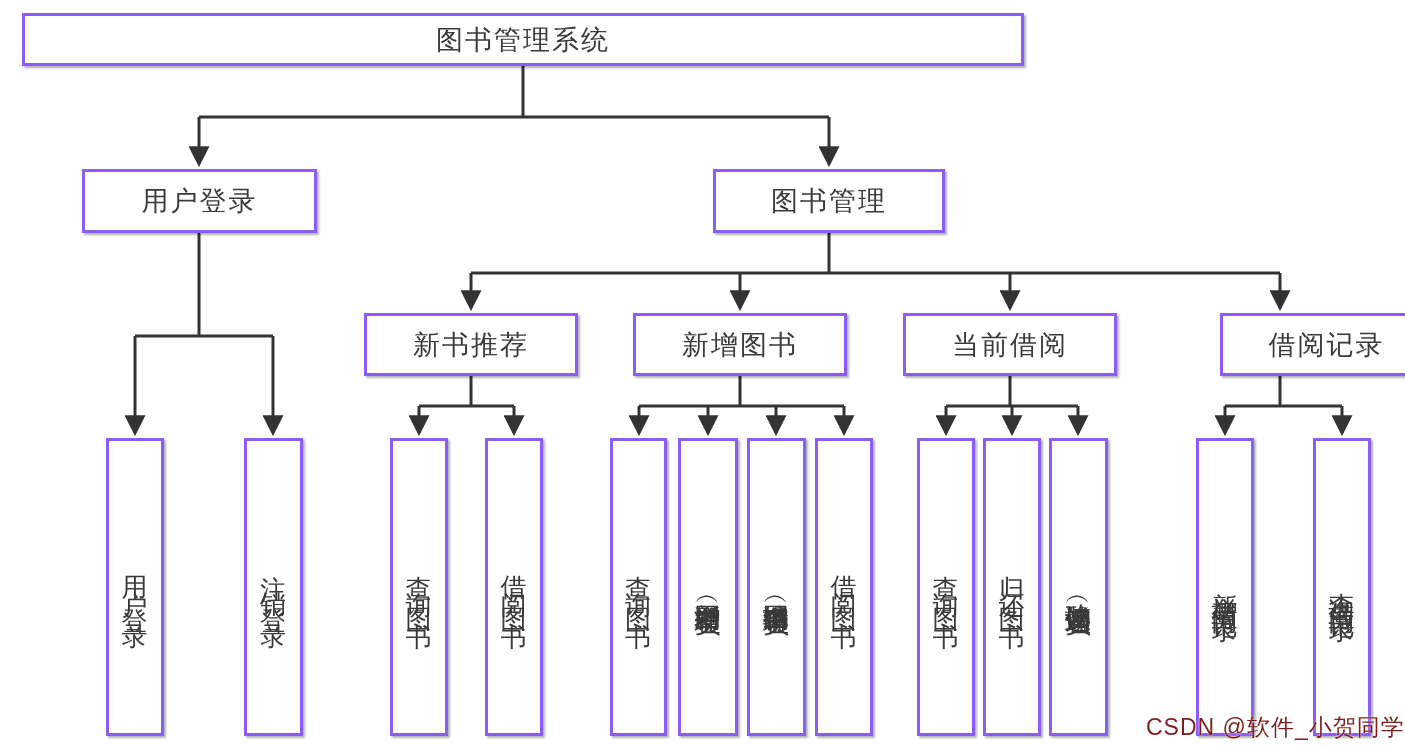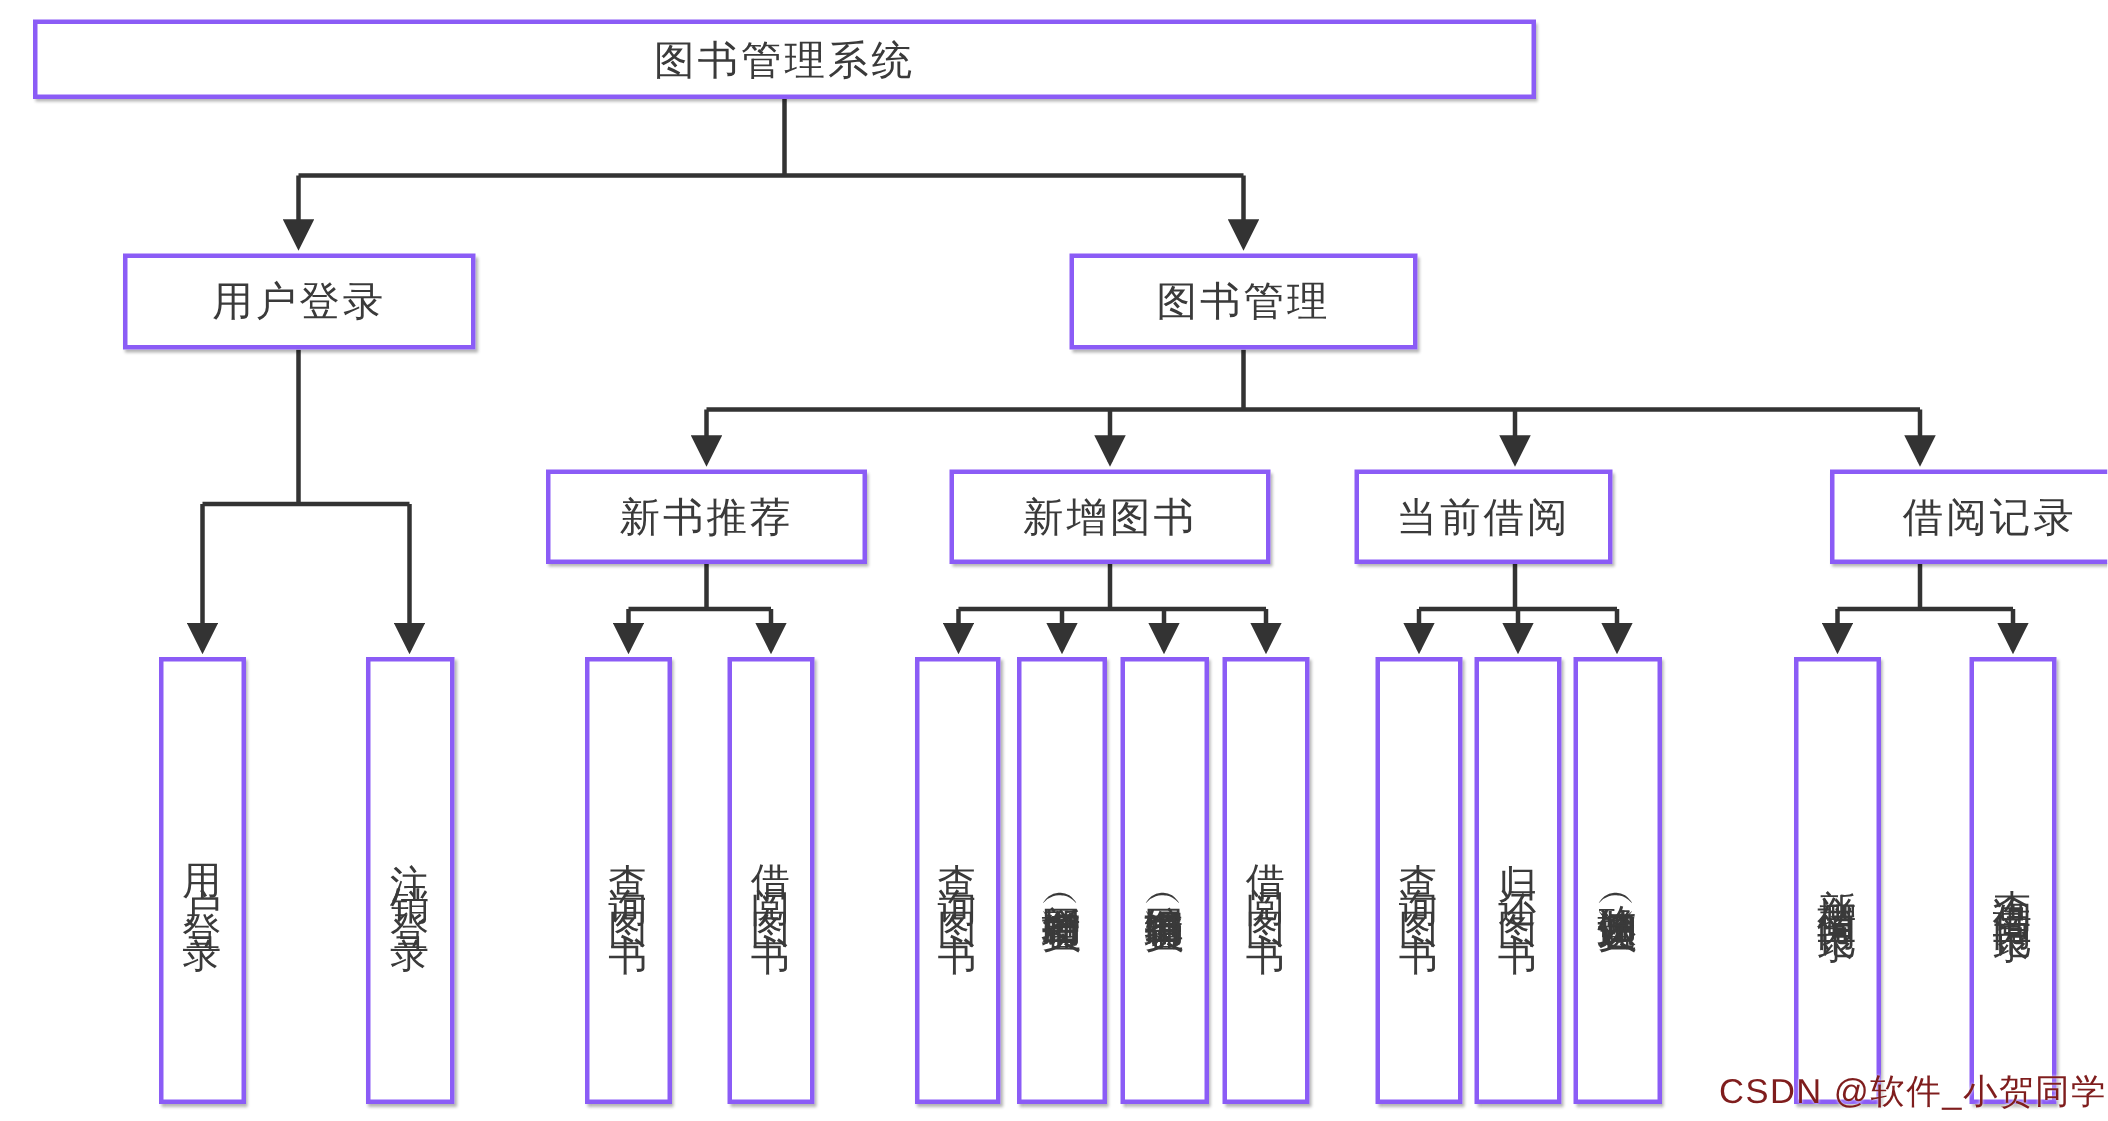--- a/index.html
+++ b/index.html
@@ -128,21 +128,21 @@
   <div class="node" style="left:713px; top:169px; width:232px; height:64px;">
     <span class="hlabel">图书管理</span>
   </div>
 
   <div class="node" style="left:364px; top:313px; width:214px; height:63px;">
     <span class="hlabel">新书推荐</span>
   </div>
   <div class="node" style="left:633px; top:313px; width:214px; height:63px;">
     <span class="hlabel">新增图书</span>
   </div>
-  <div class="node" style="left:903px; top:313px; width:172px; height:63px;">
+  <div class="node" style="left:903px; top:313px; width:214px; height:63px;">
     <span class="hlabel">当前借阅</span>
   </div>
   <div class="node" style="left:1220px; top:313px; width:213px; height:63px;">
     <span class="hlabel">借阅记录</span>
   </div>
 
   <div class="node" style="left:106px; top:438px; width:58px; height:298px;">
     <span class="vlabel sp4">用户登录</span>
   </div>
   <div class="node" style="left:244px; top:438px; width:59px; height:298px;">

